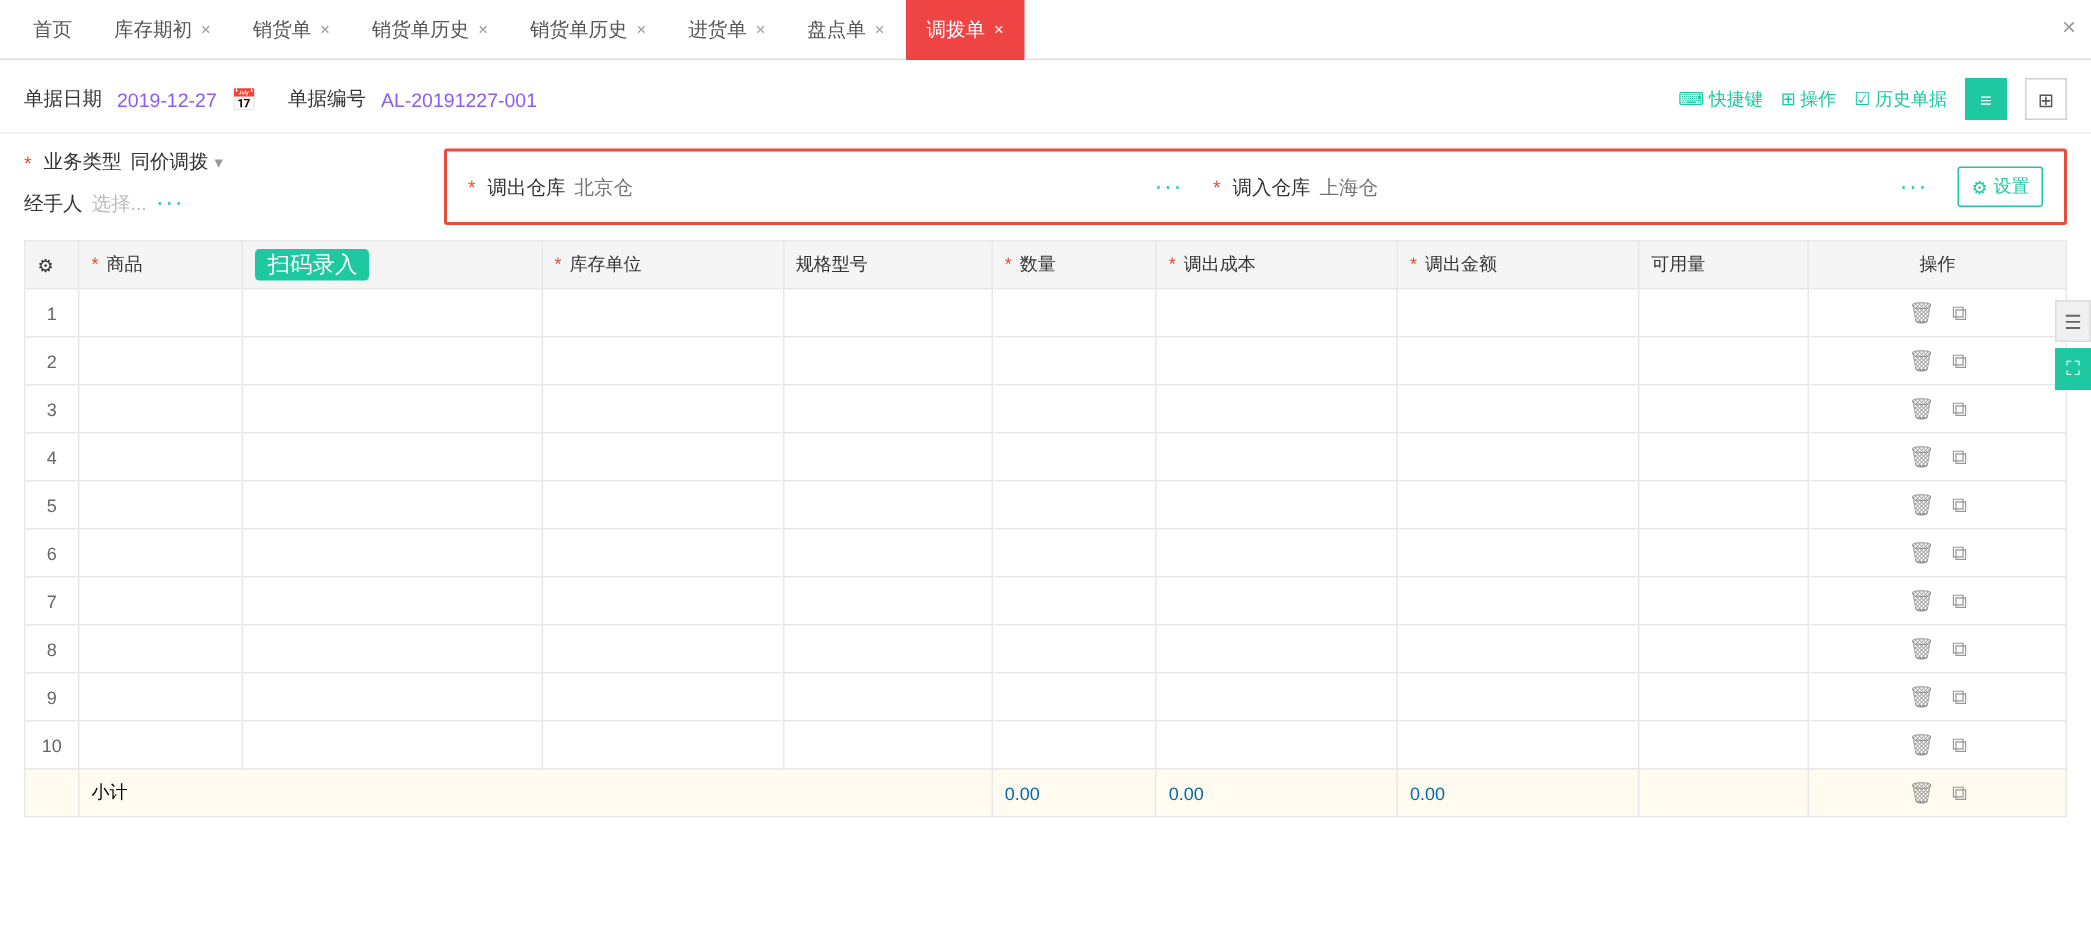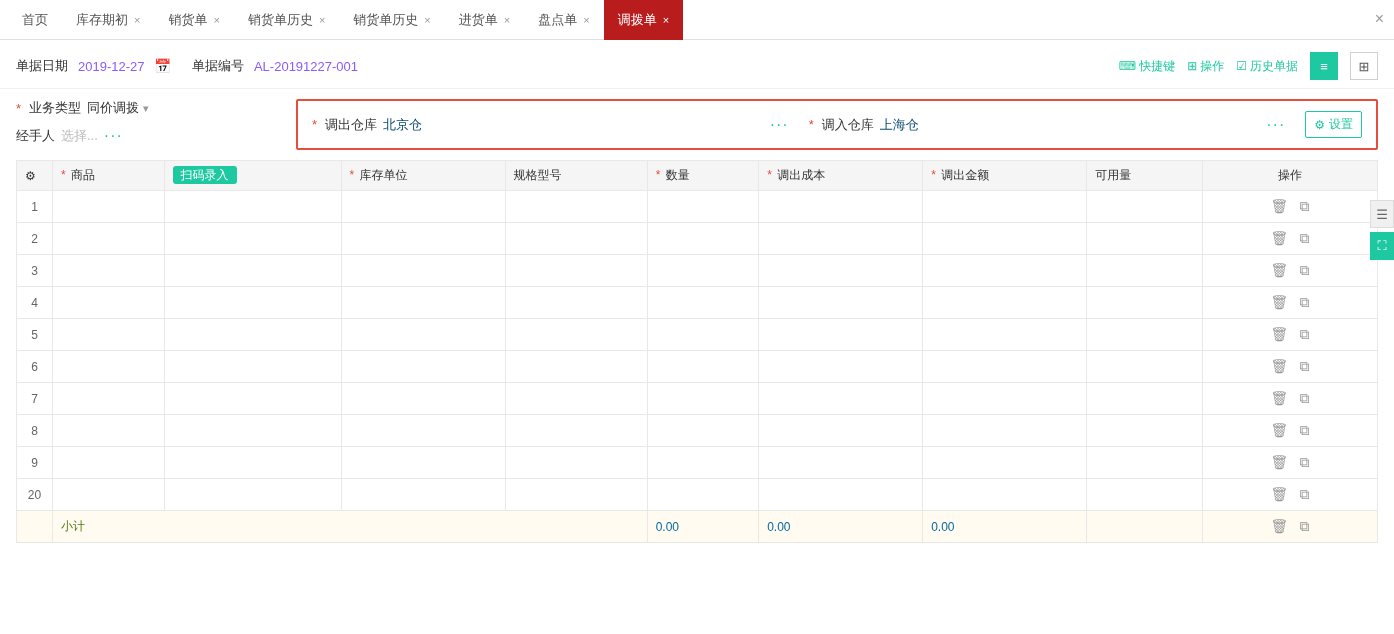--- a/index.html
+++ b/index.html
@@ -21,21 +21,21 @@
       padding: 16px 14px;
       height: 40px;
       cursor: pointer;
       font-size: 13px;
       color: #555;
       border-right: none;
       white-space: nowrap;
       gap: 6px;
     }
     .tab.active {
-      background: #b91c1c;
+      background: #ef4444;
       color: #fff;
       border-radius: 0;
     }
     .tab .close-icon {
       font-size: 11px;
       color: #999;
       cursor: pointer;
     }
     .tab.active .close-icon { color: #fff; }
     .tab-close-btn {
@@ -134,21 +134,21 @@
       display: flex;
       align-items: center;
       margin-bottom: 10px;
       gap: 6px;
     }
     .form-row:last-child { margin-bottom: 2px; }
     .required-star { color: #e74c3c; margin-right: 2px; }
     .field-label { color: #333; white-space: nowrap; }
     .field-value {
       flex: 1;
-      color: #0c4a6e;
+      color: #737373;
     }
     .select-value {
       display: flex;
       align-items: center;
       gap: 4px;
       cursor: pointer;
     }
     .dropdown-arrow { color: #999; font-size: 11px; }
     .more-btn {
       color: #1ec8a0;
@@ -232,21 +232,21 @@
     .gear-cell {
       width: 36px;
       text-align: center;
     }
     .scan-btn {
       background: #1ec8a0;
       color: #fff;
       padding: 2px 8px;
       border-radius: 3px;
       cursor: pointer;
-      font-size: 12px;
+      font-size: 15px;
       white-space: nowrap;
     }
     .subtotal-value {
       padding: 0 8px;
       color: #0369a1;
     }
 
     
     .right-sidebar {
       position: fixed;
@@ -554,37 +554,37 @@
         <td></td>
         <td></td>
         <td></td>
         <td></td>
         <td class="col-actions">
           <span class="action-icon">🗑</span>
           <span class="action-icon">⧉</span>
         </td>
       </tr>
             <tr>
-        <td class="row-num">20</td>
+        <td class="row-num">10</td>
         <td></td>
         <td></td>
         <td></td>
         <td></td>
         <td></td>
         <td></td>
         <td></td>
         <td></td>
         <td class="col-actions">
           <span class="action-icon">🗑</span>
           <span class="action-icon">⧉</span>
         </td>
       </tr>
             <tr class="subtotal">
         <td class="row-num"></td>
-        <td colspan="4" style="padding:0 8px;color:#4d7c0f;">小计</td>
+        <td colspan="4" style="padding:0 8px;color:#000000;">小计</td>
         <td><span class="subtotal-value">0.00</span></td>
         <td><span class="subtotal-value">0.00</span></td>
         <td><span class="subtotal-value">0.00</span></td>
         <td></td>
         <td class="col-actions">
           <span class="action-icon">🗑</span>
           <span class="action-icon">⧉</span>
         </td>
       </tr>
           </tbody>

